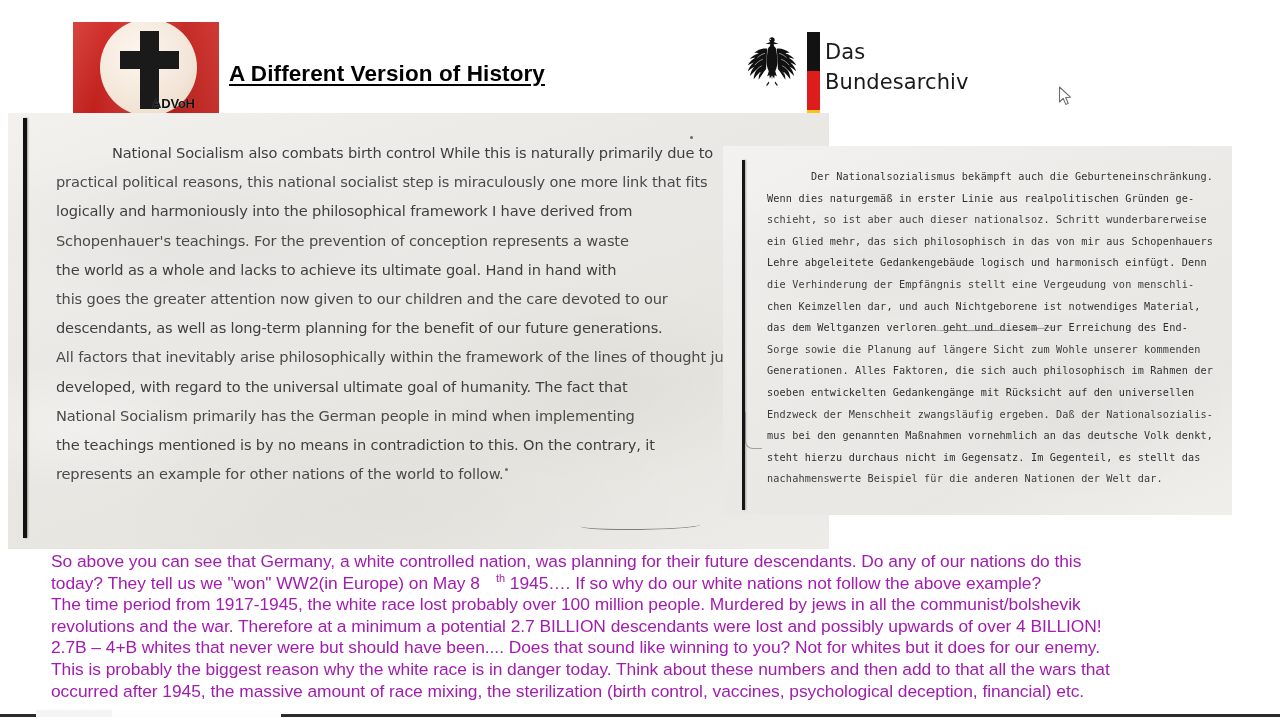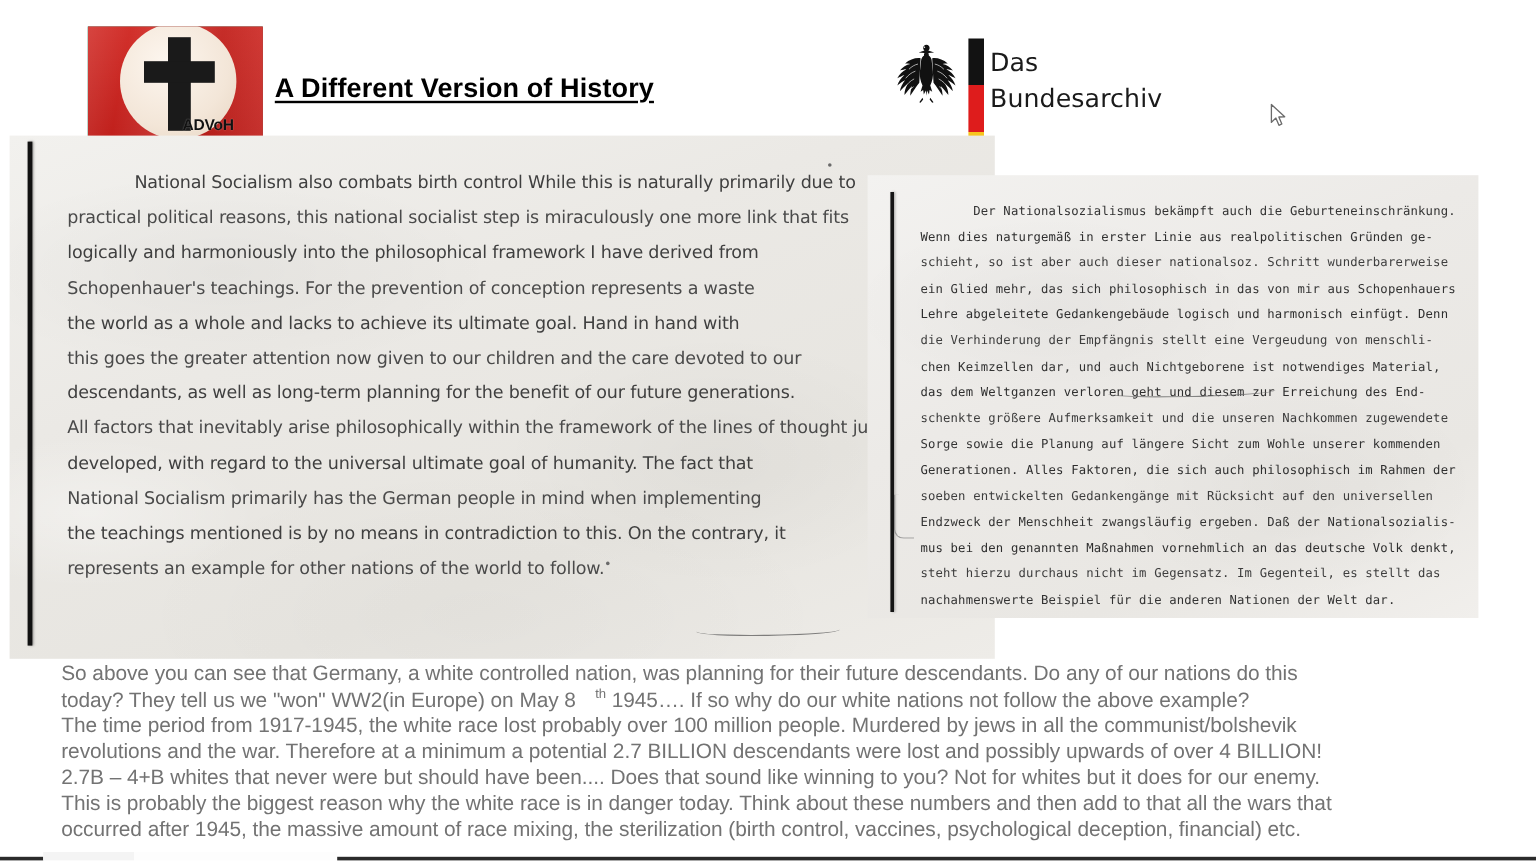--- a/index.html
+++ b/index.html
@@ -280,21 +280,21 @@
 
   
   #commentary {
     position: absolute;
     left: 51px;
     top: 551px;
     width: 1205px;
     font-family: "Liberation Sans", sans-serif;
     font-size: 17.4px;
     line-height: 21.6px;
-    color: #737373;
+    color: #a21caf;
     letter-spacing: -0.05px;
   }
   #commentary p { margin: 0; }
   #commentary sup {
     font-size: 0.63em;
     vertical-align: super;
     line-height: 0;
     margin-left: 16px;
   }
 
@@ -410,21 +410,20 @@
     <div class="spine"></div>
     <div class="de-body">
       <div>Der Nationalsozialismus bekämpft auch die Geburteneinschränkung.</div>
       <div>Wenn dies naturgemäß in erster Linie aus realpolitischen Gründen ge-</div>
       <div>schieht, so ist aber auch dieser nationalsoz. Schritt wunderbarerweise</div>
       <div>ein Glied mehr, das sich philosophisch in das von mir aus Schopenhauers</div>
       <div>Lehre abgeleitete Gedankengebäude logisch und harmonisch einfügt. Denn</div>
       <div>die Verhinderung der Empfängnis stellt eine Vergeudung von menschli-</div>
       <div>chen Keimzellen dar, und auch Nichtgeborene ist notwendiges Material,</div>
       <div>das dem Weltganzen verloren geht und diesem zur Erreichung des End-</div>
-      <div>schenkte größere Aufmerksamkeit und die unseren Nachkommen zugewendete</div>
       <div>Sorge sowie die Planung auf längere Sicht zum Wohle unserer kommenden</div>
       <div>Generationen. Alles Faktoren, die sich auch philosophisch im Rahmen der</div>
       <div>soeben entwickelten Gedankengänge mit Rücksicht auf den universellen</div>
       <div>Endzweck der Menschheit zwangsläufig ergeben. Daß der Nationalsozialis-</div>
       <div>mus bei den genannten Maßnahmen vornehmlich an das deutsche Volk denkt,</div>
       <div>steht hierzu durchaus nicht im Gegensatz. Im Gegenteil, es stellt das</div>
       <div>nachahmenswerte Beispiel für die anderen Nationen der Welt dar.</div>
     </div>
     <div class="pen-mark"></div>
     <div class="pen-bracket"></div>

